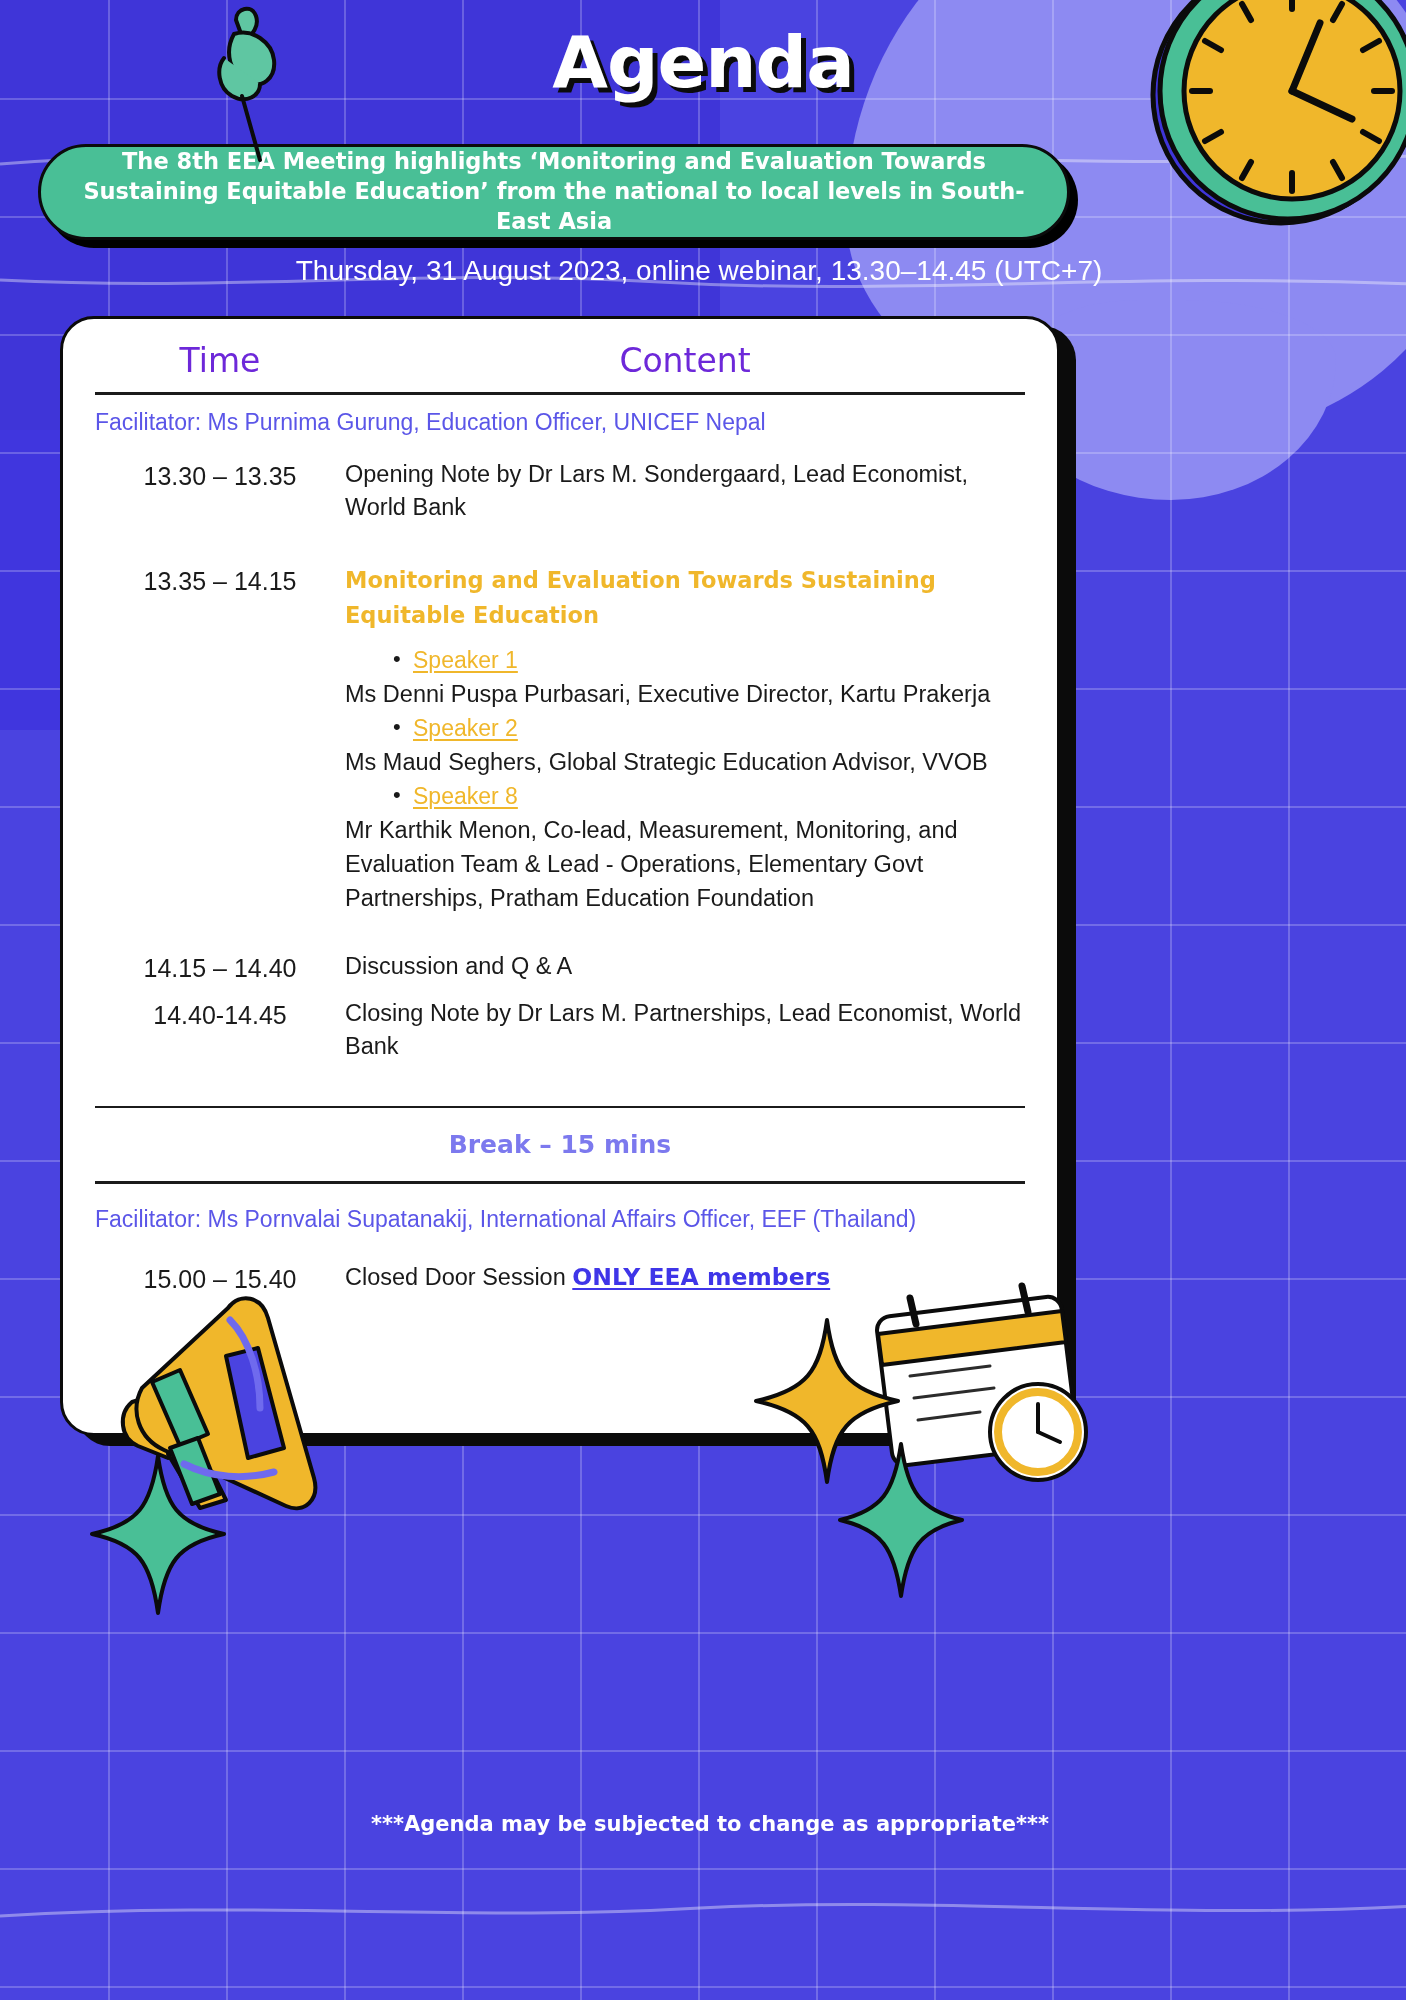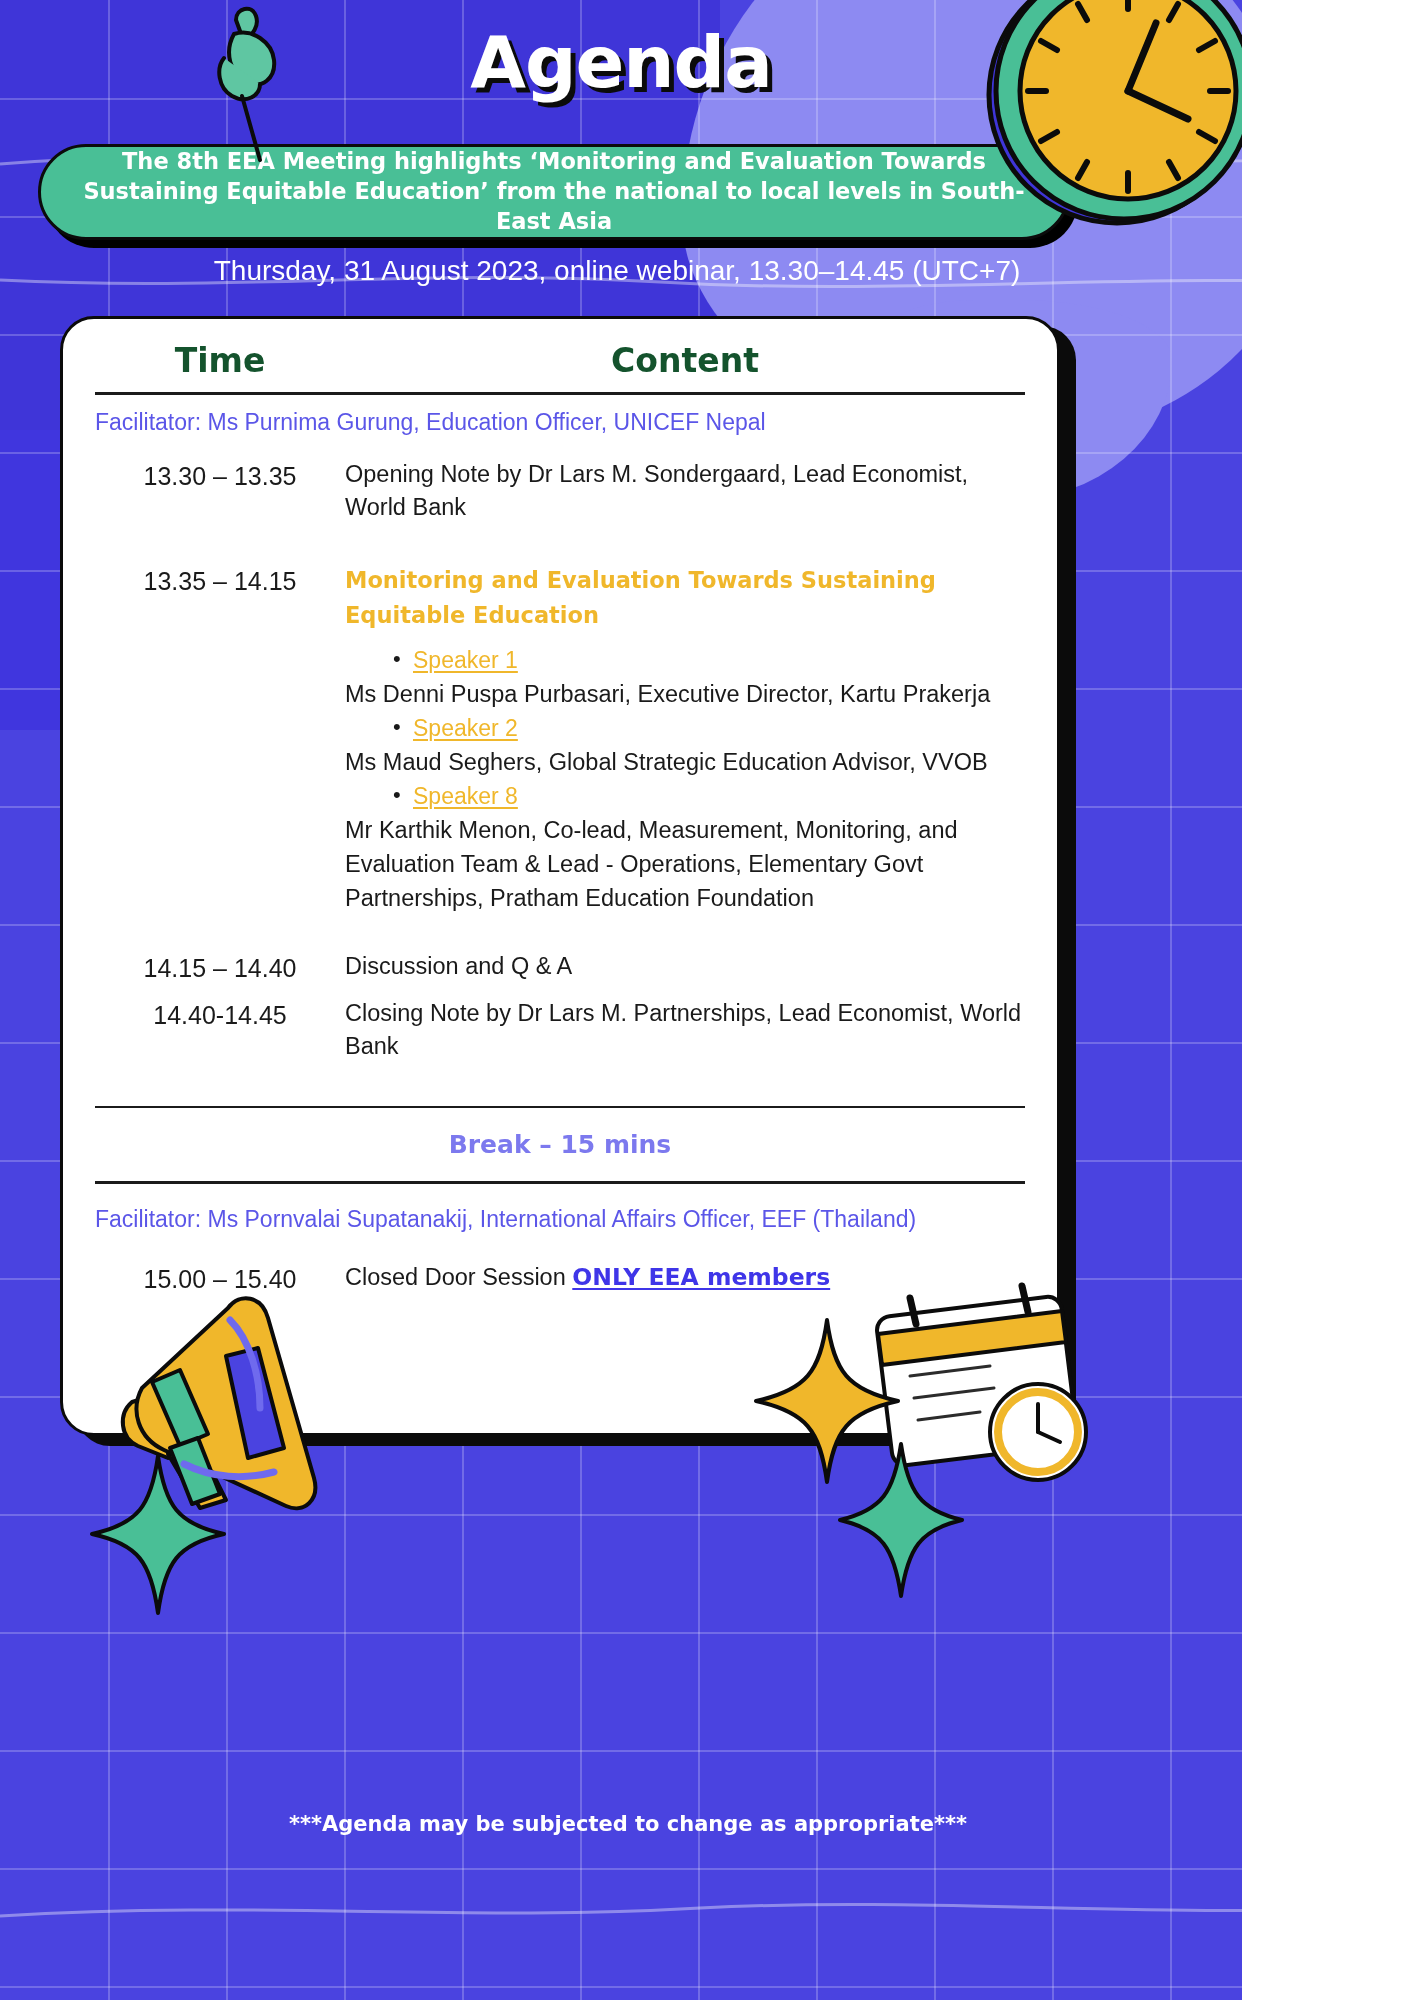--- a/index.html
+++ b/index.html
@@ -6,21 +6,21 @@
 
   html, body {
     width: 1414px;
     height: 2000px;
     overflow: hidden;
     font-family: "Liberation Sans", sans-serif;
   }
 
   .poster {
     position: relative;
-    width: 1242px;
+    width: 1406px;
     height: 2000px;
     background: #4A43E0;
     overflow: hidden;
   }
 
   
   .bg-grid {
     position: absolute; inset: 0;
     background-image:
       linear-gradient(to right, rgba(255,255,255,0.22) 2px, transparent 2px),
@@ -141,23 +141,23 @@
   }
   .card-inner { padding: 22px 32px 0 32px; }
 
   
   .thead {
     display: flex;
     padding-bottom: 10px;
   }
   .th {
     font-family: "DejaVu Sans", sans-serif;
-    font-weight: 700;
+    font-weight: 400;
     font-size: 33px;
-    color: #14532d;
+    color: #6d28d9;
     text-align: center;
   }
   .th-time { width: 250px; }
   .th-content { flex: 1; }
 
   .rule {
     height: 3px;
     background: #1B1B1B;
     margin: 2px 0 0 0;
   }

